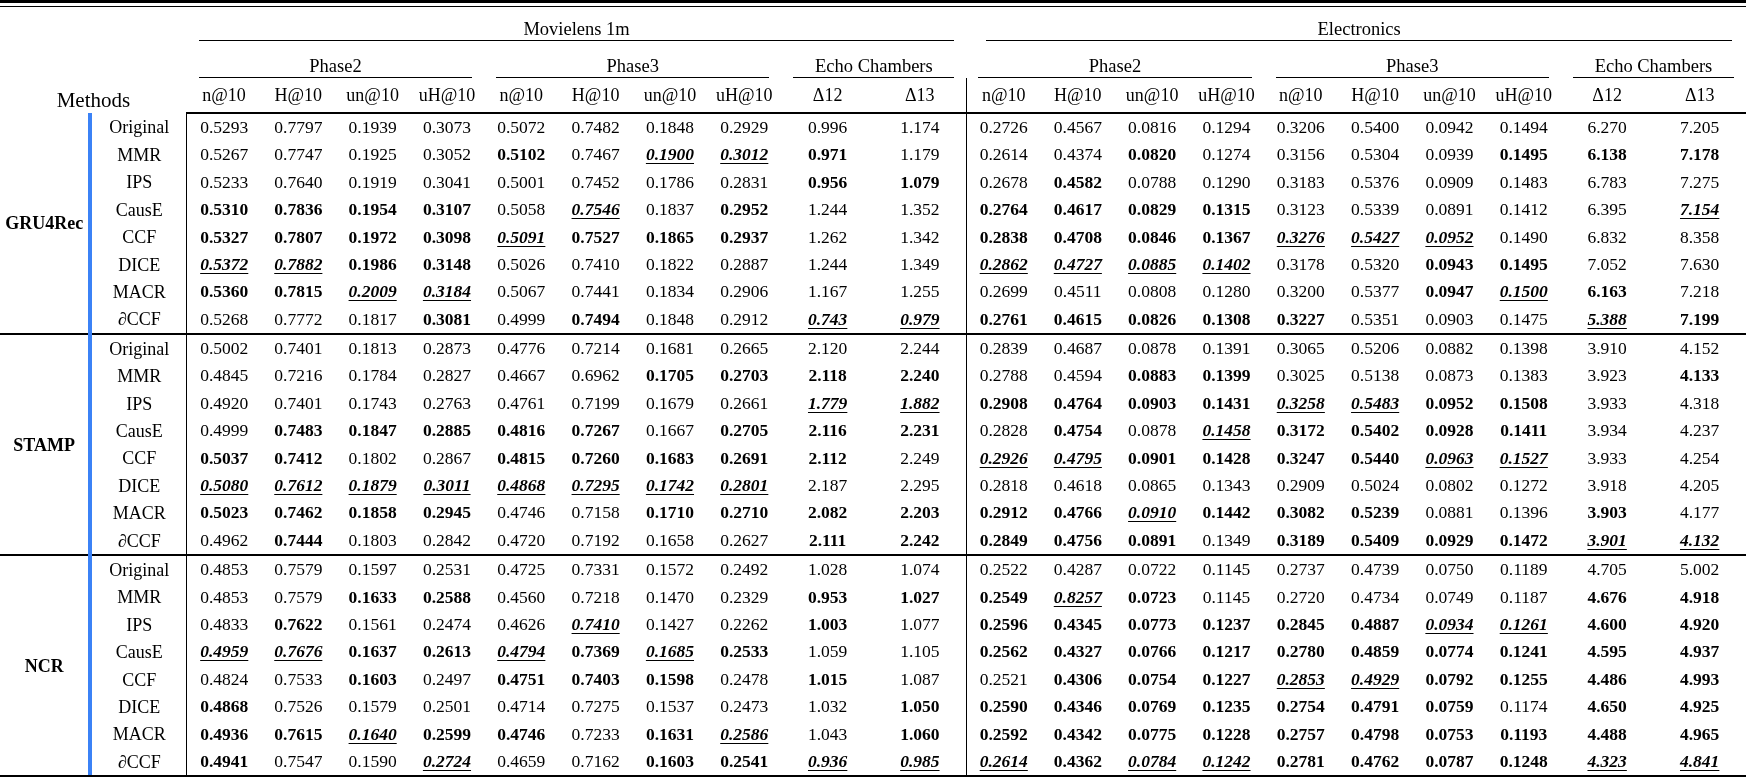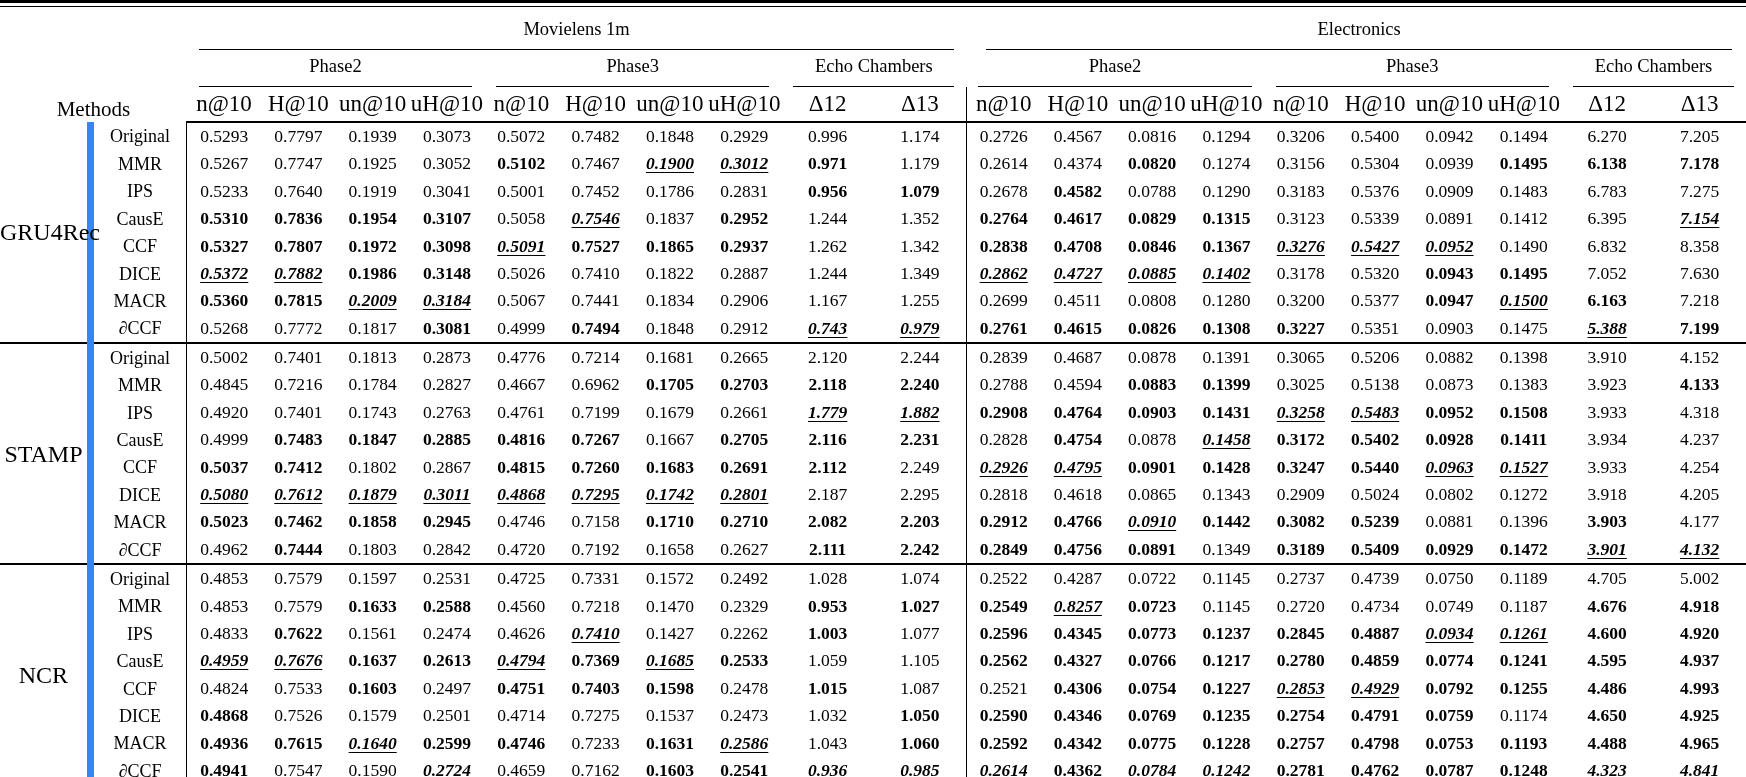--- a/index.html
+++ b/index.html
@@ -21,30 +21,30 @@
   }
   table {
     width: 1746px;
     border-collapse: collapse;
     table-layout: fixed;
   }
   th, td { padding: 0; text-align: center; font-weight: 400; vertical-align: middle; }
   thead th { font-size: 18.5px; }
   .row-datasets th { height: 33px; vertical-align: bottom; }
   .row-phases th { height: 37px; vertical-align: bottom; }
-  .row-metrics th { height: 34px; font-size: 23px; border-bottom: 2.5px solid #000; }
+  .row-metrics th { height: 34px; font-size: 18px; border-bottom: 2.5px solid #000; }
   .methods-th { font-size: 21px; vertical-align: middle; }
   .cmid {
     border-bottom: 1.2px solid #000;
-    padding-bottom: 9px;
+    padding-bottom: 0;
     margin: 0 12px;
   }
   .ds-gap { margin: 12px 14px 0 20px; }
   tbody td { font-size: 17.5px; height: 27.4px; line-height: 1; }
-  td.group-cell { border-right: 7px solid #3b82f6; font-size: 24px; }
+  td.group-cell { border-right: 4px solid #3b82f6; font-size: 18px; font-weight: bold; }
   td.method-cell { border-right: 1px solid #000; font-size: 18px; padding: 0 6px; }
   .el-start { border-left: 1px solid #000; }
   tr.block-start td { border-top: 2.5px solid #000; }
   .b { font-weight: 700; }
   .bu {
     font-weight: 700;
     text-decoration: underline;
     text-decoration-thickness: 1.2px;
     text-underline-offset: 3px;
     font-style: italic;

